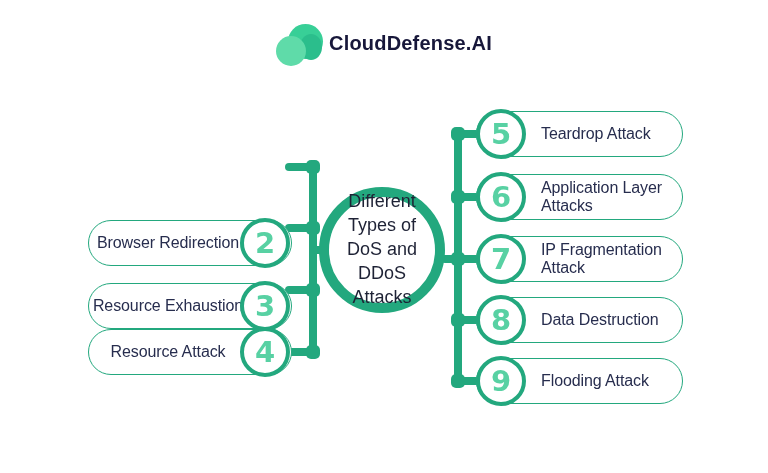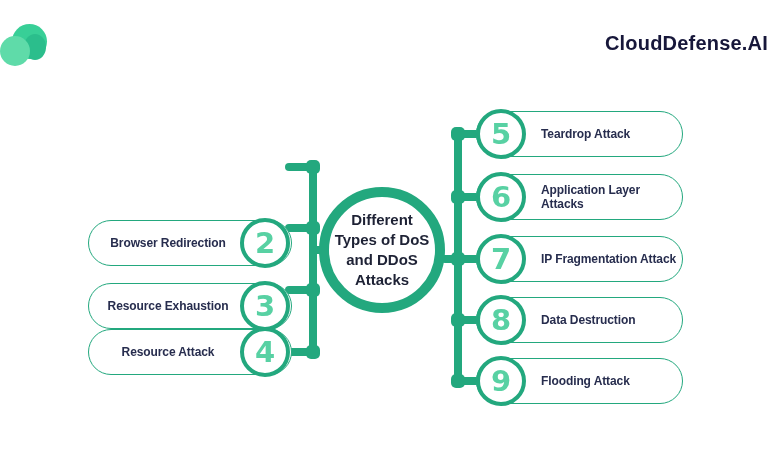--- a/index.html
+++ b/index.html
@@ -1,46 +1,46 @@
 <!DOCTYPE html>
 <html><head>
 <meta charset="utf-8">
 <style>
   html,body { margin:0; padding:0; background:#ffffff; }
   #canvas {
     position:relative; width:768px; height:473px; background:#ffffff;
     font-family:"Liberation Sans", sans-serif; overflow:hidden; margin:0 auto;
   }
   
-  .logo-row { position:absolute; top:22px; left:0; width:100%; display:flex; align-items:center; justify-content:space-between; gap:5px; }
+  .logo-row { position:absolute; top:22px; left:0; width:100%; display:flex; align-items:center; justify-content:center; gap:5px; }
   .cloud-icon { position:relative; width:48px; height:42px; flex:0 0 auto; }
   .cloud-icon .c-back  { position:absolute; left:12px; top:2px;  width:35px; height:35px; border-radius:50%; background:#38CF97; }
   .cloud-icon .c-mid   { position:absolute; left:24px; top:12px; width:22px; height:26px; border-radius:50%; background:#2BBE8C; }
   .cloud-icon .c-front { position:absolute; left:0px;  top:14px; width:30px; height:30px; border-radius:50%; background:#5FDBA9; }
   .logo-text { font-size:20px; font-weight:bold; color:#17173A; letter-spacing:0.2px; }
   
   .vline, .stub { position:absolute; background:#23A87E; border-radius:4px; }
   .dot { position:absolute; width:14px; height:14px; border-radius:5px; background:#23A87E; z-index:3; }
   
   .center-circle {
     position:absolute; left:319px; top:187px; width:126px; height:126px; box-sizing:border-box;
     border:10px solid #23A87E; border-radius:50%; background:#ffffff; z-index:4;
     display:flex; align-items:center; justify-content:center; text-align:center;
   }
-  .center-title { width:106px; font-size:15px; font-weight:bold; color:#1E2235; line-height:1.33; }
+  .center-title { width:106px; font-size:18px; font-weight:normal; color:#1E2235; line-height:1.33; }
   
   .pill { position:absolute; height:46px; z-index:5; }
   .pill-body {
     position:absolute; left:0; top:0; right:0; bottom:0; box-sizing:border-box;
     border:1.6px solid #23A87E; border-radius:23px; background:#ffffff;
     display:flex; align-items:center;
   }
   .left-pill  { left:88px;  width:204px; }
   .right-pill { left:476px; width:207px; }
-  .pill-label { font-size:12px; font-weight:bold; color:#272D4E; letter-spacing:-0.1px; }
+  .pill-label { font-size:16px; font-weight:normal; color:#272D4E; letter-spacing:-0.1px; }
   .left-pill  .pill-label { width:158px; text-align:center; }
   .right-pill .pill-label { padding-left:64px; text-align:left; }
   .num-circle {
     position:absolute; top:-2px; width:50px; height:50px; box-sizing:border-box;
     border:4px solid #23A87E; border-radius:50%; background:#ffffff;
     display:flex; align-items:center; justify-content:center; z-index:6;
   }
   .left-pill  .num-circle { left:152px; }
   .right-pill .num-circle { left:0px; }
   .num { font-size:29px; font-weight:bold; color:#58D1A3; font-family:"DejaVu Sans", sans-serif; }

